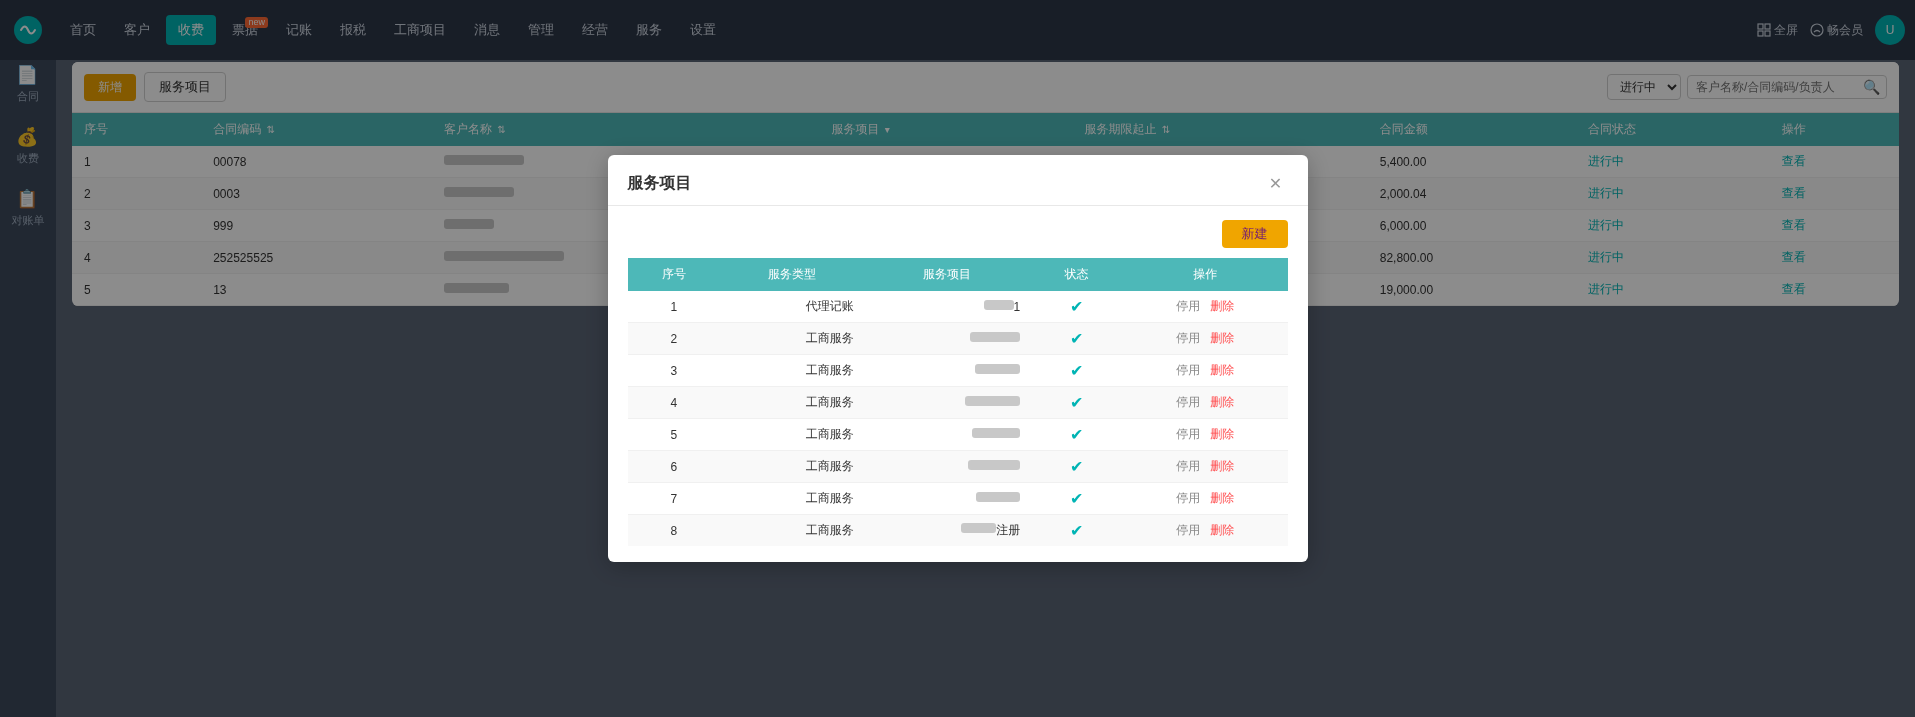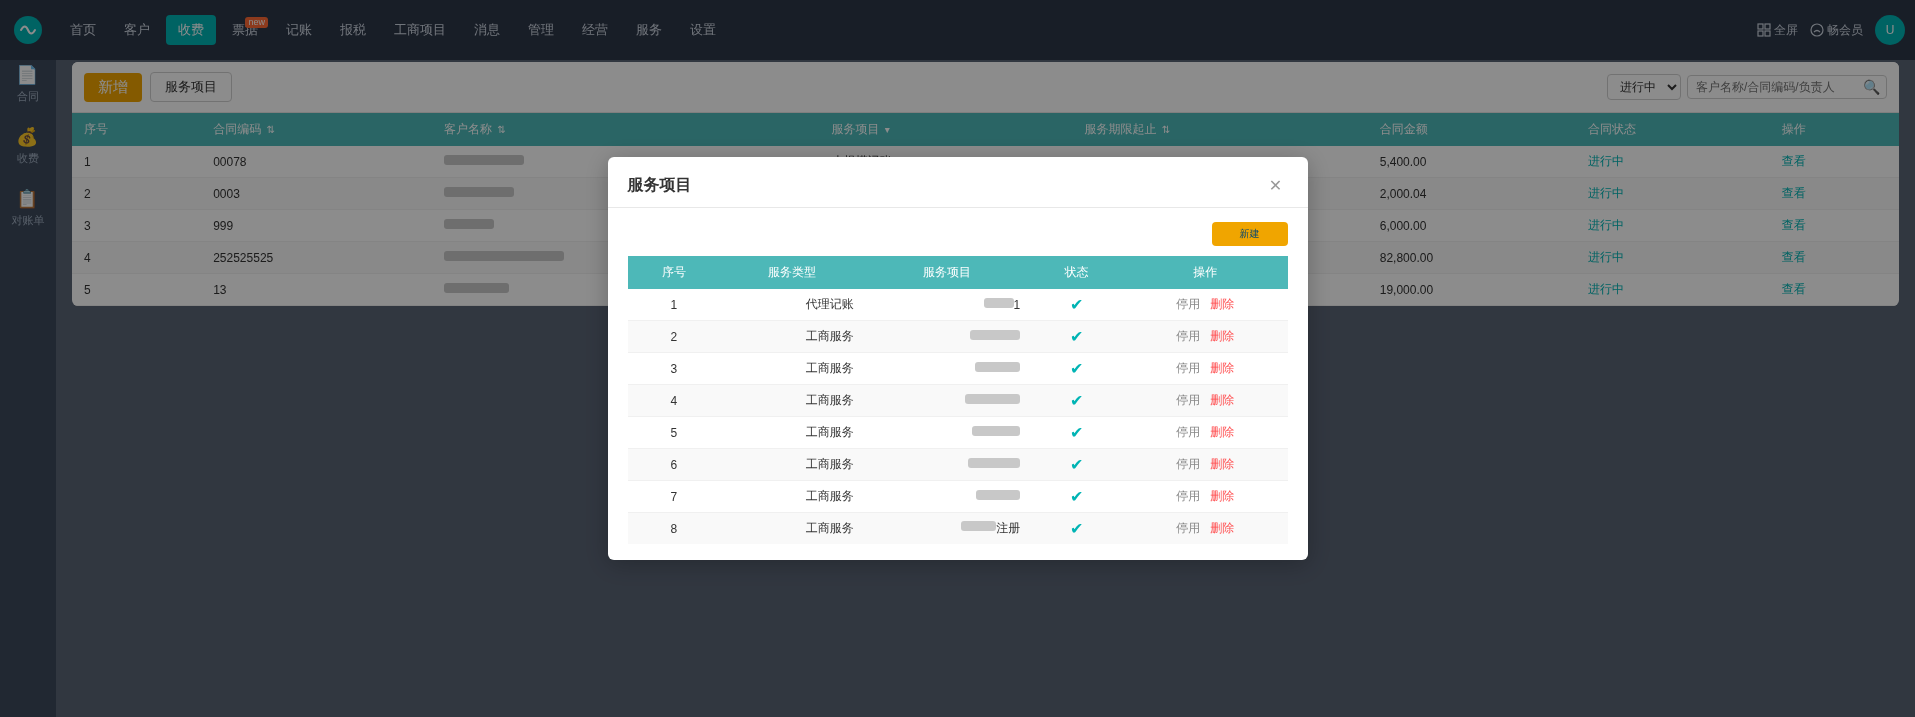--- a/index.html
+++ b/index.html
@@ -61,21 +61,21 @@
     
     .contract-panel {
       background: #fff; border-radius: 6px; overflow: hidden;
     }
     .contract-toolbar {
       display: flex; align-items: center; gap: 8px;
       padding: 10px 12px; background: #fff; border-bottom: 1px solid #e8e8e8;
     }
     .btn-new {
       background: #f0a500; color: #fff; border: none;
-      padding: 5px 14px; border-radius: 4px; cursor: pointer; font-size: 15px;
+      padding: 5px 14px; border-radius: 4px; cursor: pointer; font-size: 12px;
     }
     .btn-service {
       background: #fff; border: 1px solid #d0d0d0;
       padding: 5px 14px; border-radius: 4px; cursor: pointer; font-size: 13px; color: #333;
     }
     .toolbar-right { margin-left: auto; display: flex; align-items: center; gap: 6px; }
     .status-select {
       border: 1px solid #d0d0d0; padding: 4px 8px; border-radius: 4px;
       font-size: 12px; color: #333; background: #fff; cursor: pointer;
     }
@@ -123,22 +123,22 @@
       display: flex; align-items: center; justify-content: space-between;
     }
     .modal-title { font-size: 16px; font-weight: bold; color: #333; }
     .modal-close {
       cursor: pointer; color: #999; font-size: 16px;
       width: 24px; height: 24px; display: flex; align-items: center; justify-content: center;
     }
     .modal-body { flex: 1; overflow-y: auto; padding: 14px 20px 16px; }
     .modal-toolbar { display: flex; justify-content: flex-end; margin-bottom: 10px; }
     .btn-modal-new {
-      background: #f0a500; color: #0c4a6e; border: none;
-      padding: 5px 28px; border-radius: 4px; cursor: pointer; font-size: 10px;
+      background: #f0a500; color: #701a75; border: none;
+      padding: 5px 20px; border-radius: 4px; cursor: pointer; font-size: 13px;
     }
 
     
     .modal-table { width: 100%; border-collapse: collapse; }
     .modal-table thead th {
       background: #4db8b8; color: #fff; padding: 8px 10px;
       font-size: 12px; font-weight: normal; text-align: center;
       white-space: nowrap;
     }
     .modal-table tbody tr { border-bottom: 1px solid #f0f0f0; }

